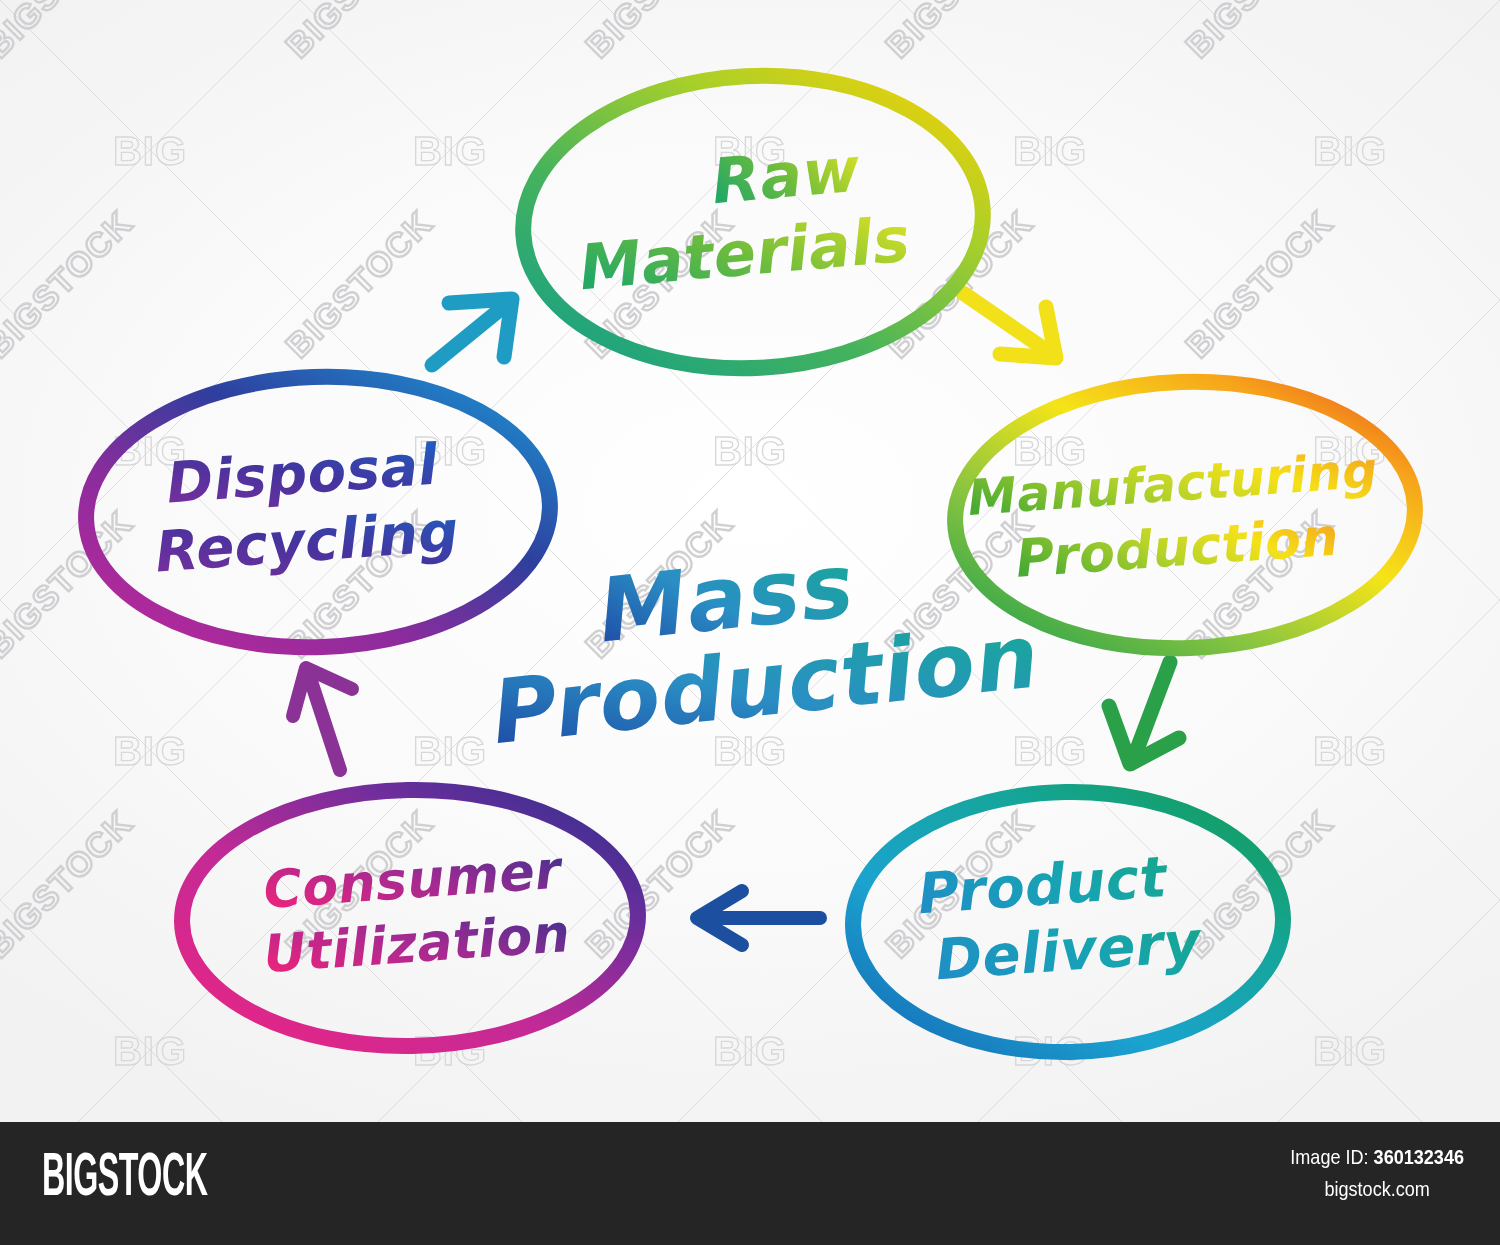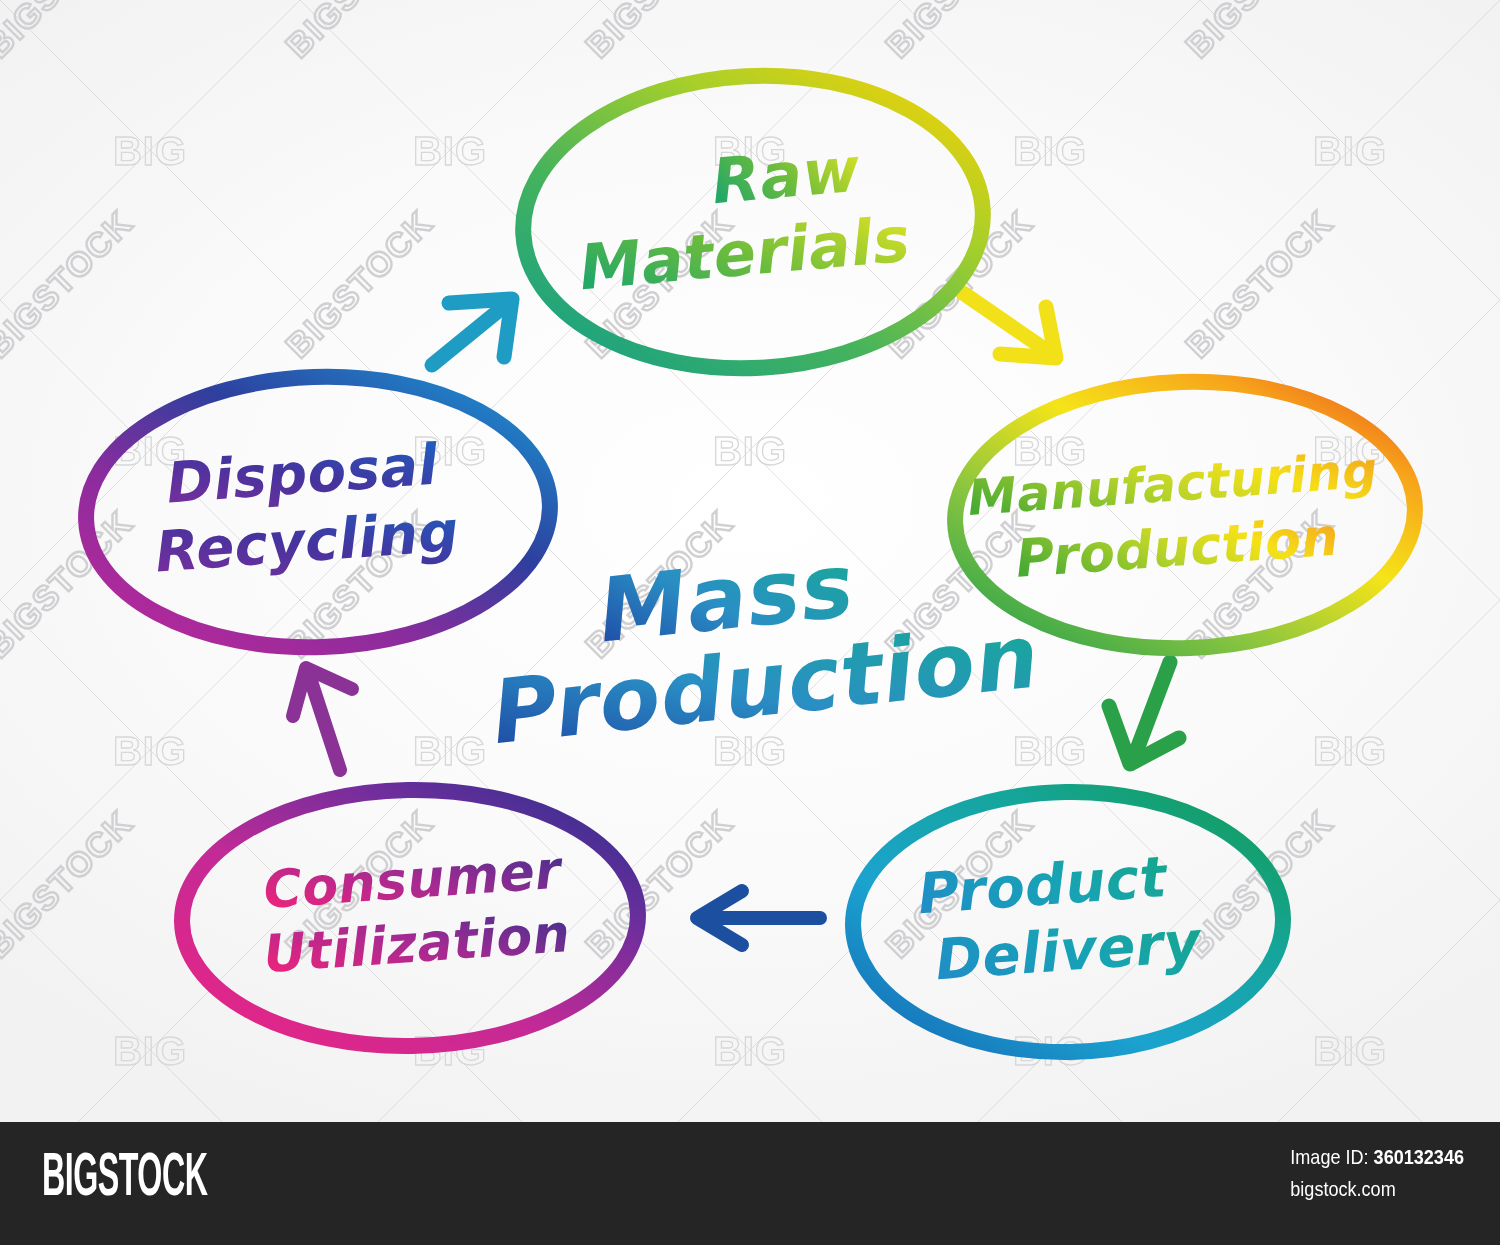--- a/index.html
+++ b/index.html
@@ -96,21 +96,21 @@
     line-height: 62px;
     letter-spacing: -1px;
     transform: scaleX(0.52);
     transform-origin: left top;
     white-space: nowrap;
   }
   #meta {
     position: absolute;
     right: 36px;
     top: 20px;
-    text-align: left;
+    text-align: center;
     color: #ffffff;
     font-family: "Liberation Sans", sans-serif;
     white-space: nowrap;
   }
   #meta .line1 {
     font-size: 21px;
     line-height: 30px;
     transform: scaleX(0.86);
     transform-origin: right center;
   }

